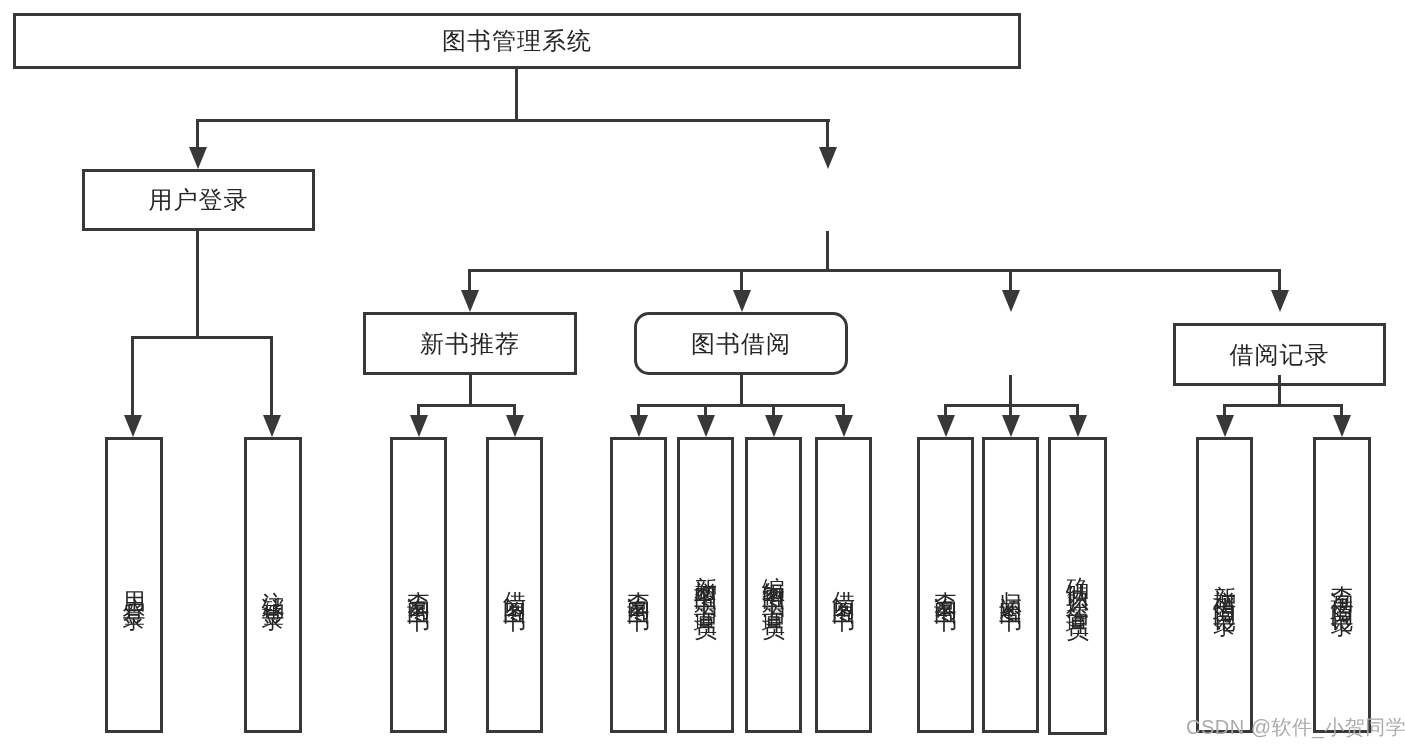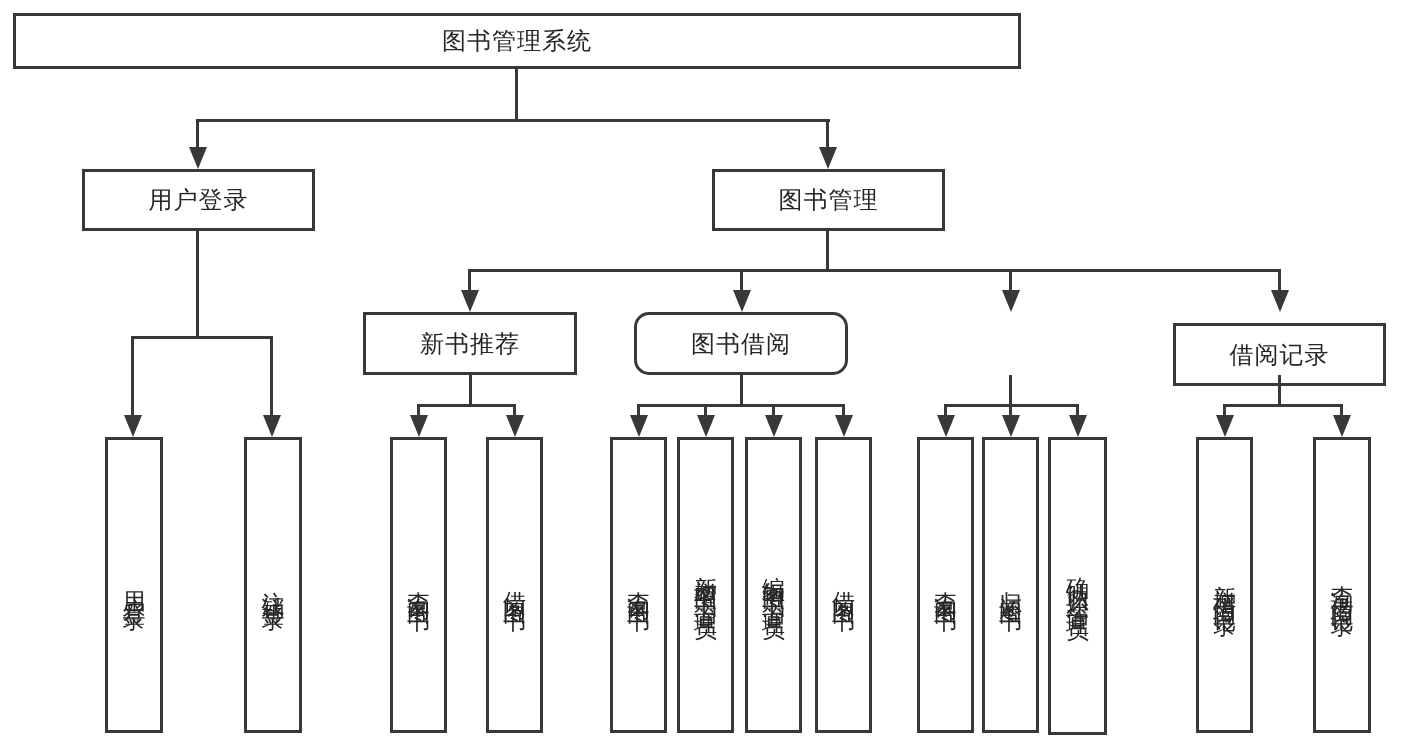--- a/index.html
+++ b/index.html
@@ -64,23 +64,20 @@
 
   <div class="vl" style="left:515px;top:69px;height:51px;"></div>
   <div class="hl" style="left:196px;top:119px;width:634px;"></div>
   <div class="vl" style="left:196px;top:119px;height:33px;"></div>
   <div class="ar" style="left:189px;top:147px;"></div>
   <div class="vl" style="left:826px;top:119px;height:33px;"></div>
   <div class="ar" style="left:819px;top:147px;"></div>
 
   <div class="box h-box" style="left:82px;top:169px;width:233px;height:62px;">
     <span>用户登录</span>
-  </div>
-  <div class="box h-box" style="left:712px;top:169px;width:233px;height:62px;">
-    <span>图书管理</span>
   </div>
 
   <div class="vl" style="left:196px;top:231px;height:105px;"></div>
   <div class="hl" style="left:131px;top:336px;width:141px;"></div>
   <div class="vl" style="left:131px;top:336px;height:83px;"></div>
   <div class="ar" style="left:124px;top:415px;"></div>
   <div class="vl" style="left:270px;top:336px;height:83px;"></div>
   <div class="ar" style="left:263px;top:415px;"></div>
 
   <div class="vl" style="left:826px;top:231px;height:40px;"></div>
@@ -175,14 +172,15 @@
     <span>确认归还（管理员）</span>
   </div>
 
   <div class="box v-box" style="left:1196px;top:437px;width:57px;height:296px;">
     <span>新增借阅记录</span>
   </div>
   <div class="box v-box" style="left:1313px;top:437px;width:58px;height:296px;">
     <span>查询借阅记录</span>
   </div>
 
+  <div class="watermark">CSDN @软件_小贺同学</div>
 
 </div>
 
 </body></html>

